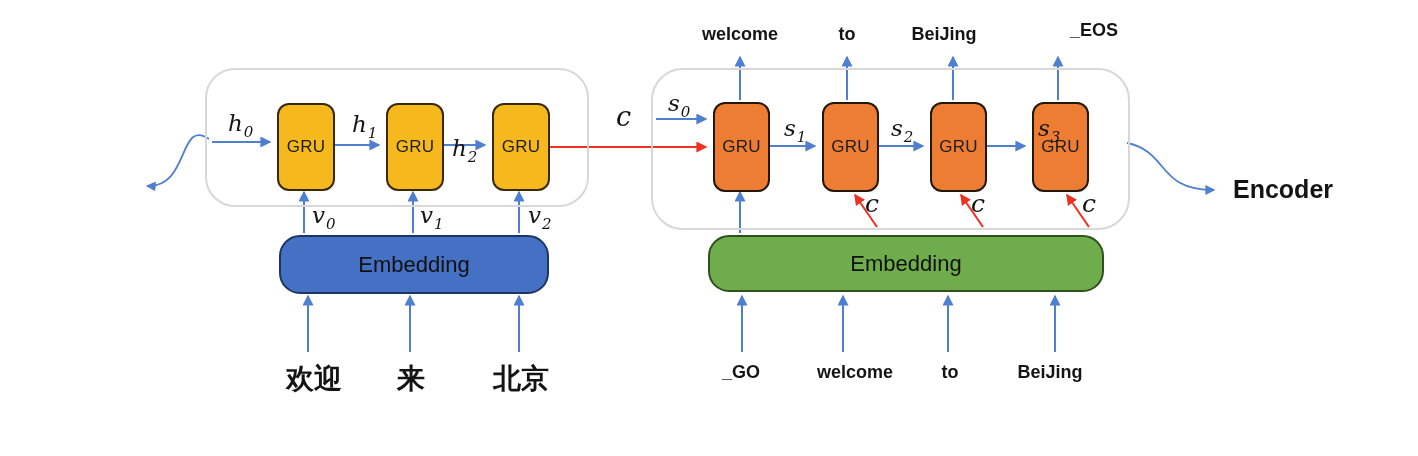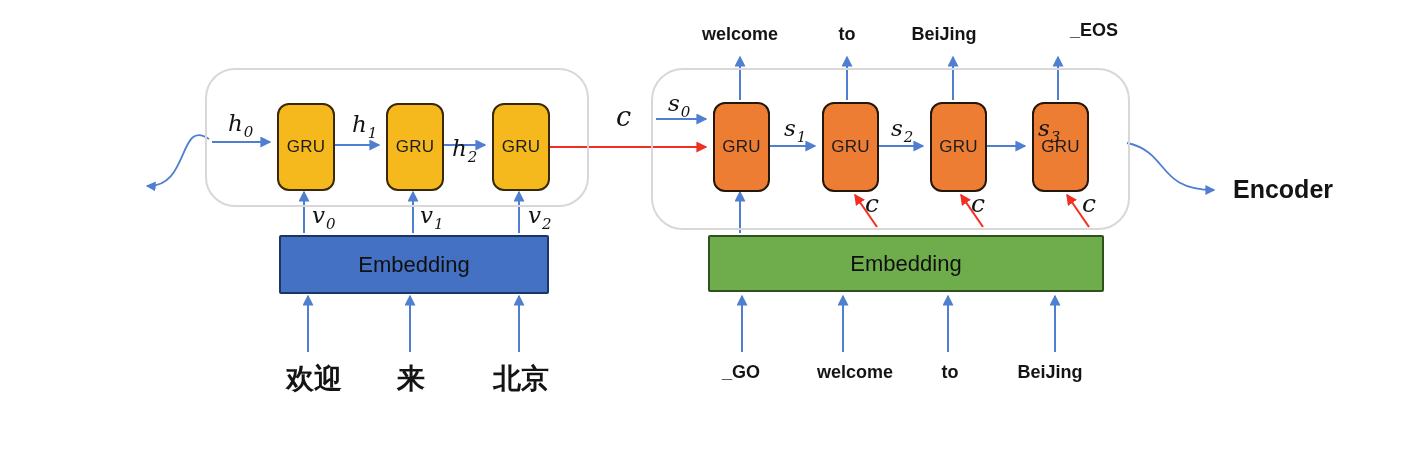--- a/index.html
+++ b/index.html
@@ -12,21 +12,21 @@
     background:transparent;
   }
   .gru {
     position:absolute; display:flex; align-items:center; justify-content:center;
     border-radius:12px; font-size:17px; color:#1c1c1c; letter-spacing:0.2px;
   }
   .gru.enc { background:#f6b91d; border:2px solid #38290a; width:54px; height:84px; top:103px; }
   .gru.dec { background:#ec7d33; border:2px solid #241608; width:53px; height:86px; top:102px; }
   .embed {
     position:absolute; display:flex; align-items:center; justify-content:center;
-    border-radius:2px; font-size:22px; color:#101010;
+    border-radius:21px; font-size:22px; color:#101010;
   }
   .embed.enc { left:279px; top:235px; width:266px; height:55px; background:#4471c4; border:2px solid #1c3663; }
   .embed.dec { left:708px; top:235px; width:392px; height:53px; background:#6fad4c; border:2px solid #2e511d; }
   .word {
     position:absolute; transform:translateX(-50%); white-space:nowrap;
     font-weight:bold; font-size:18px; color:#141414;
   }
   .word.zh { font-size:28px; }
   .sidelabel {
     position:absolute; font-weight:bold; font-size:25px; color:#141414; white-space:nowrap;

